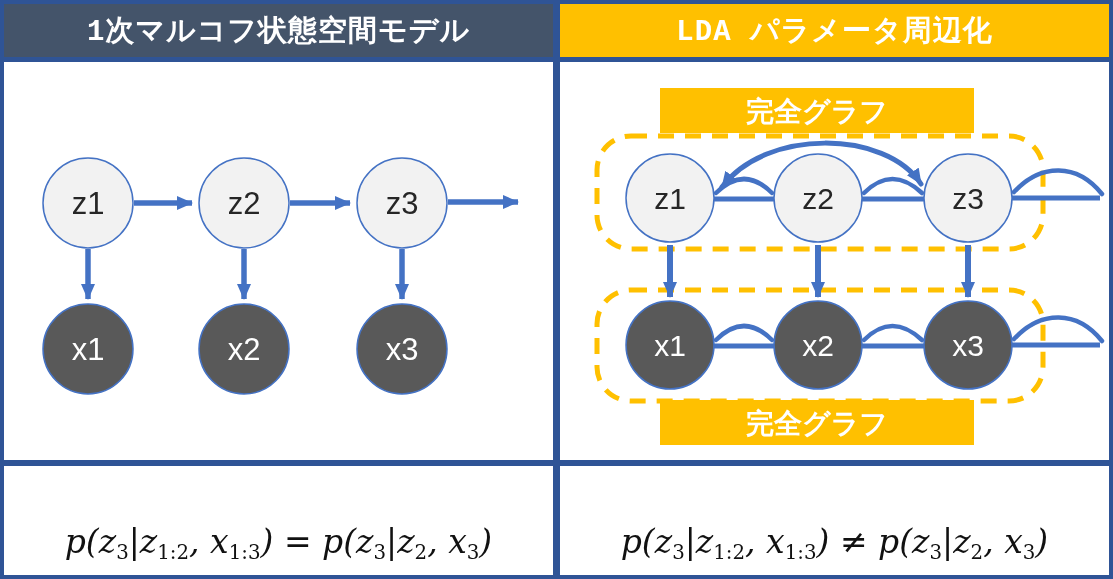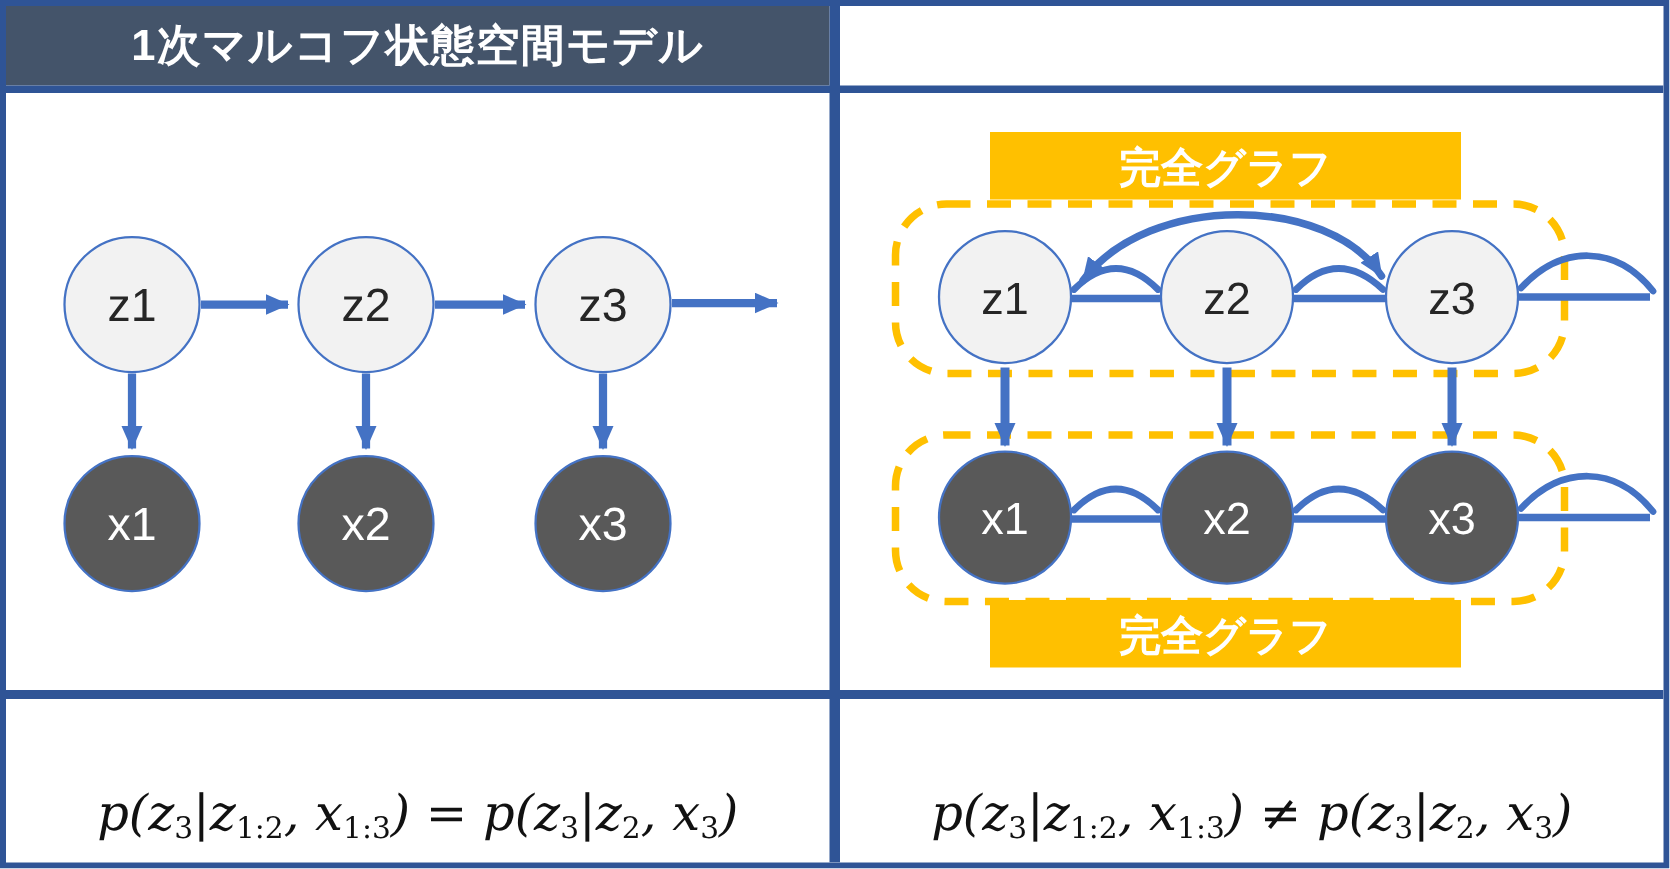--- a/index.html
+++ b/index.html
@@ -7,21 +7,21 @@
     position:relative;
     width:1105px;height:571px;
     border:4px solid var(--navy);
     background:#fff;
     font-family:"Liberation Sans",sans-serif;
     overflow:hidden;
   }
   .hdr{
     position:absolute;top:0;height:53px;width:549px;
     display:flex;align-items:center;justify-content:center;
-    color:#fff;font-weight:bold;font-size:29px;letter-spacing:1px;
+    color:#fff;font-weight:bold;font-size:29px;letter-spacing:1px;font-family:Liberation Mono, monospace;
   }
   .hdr-left{left:0;background:var(--slate);}
   .hdr-right{left:556px;background:var(--orange);}
   .line-under-hdr{position:absolute;left:0;top:53px;width:1105px;height:5px;background:var(--navy);}
   .divider-v{position:absolute;left:549px;top:0;width:7px;height:571px;background:var(--navy);}
   .divider-h{position:absolute;left:0;top:456px;width:1105px;height:6px;background:var(--navy);}
   .diagram{position:absolute;top:58px;width:549px;height:398px;}
   .diagram-left{left:0;}
   .diagram-right{left:556px;}
   .formula-cell{
@@ -48,20 +48,23 @@
   .obox{fill:var(--orange);}
   .olabel{fill:#fff;font-weight:bold;}
 </style>
 </head>
 <body>
 
 <div class="stage">
 
   <div class="hdr hdr-left">
     <span>1次マルコフ状態空間モデル</span>
+  </div>
+  <div class="hdr hdr-right">
+    <span>LDA パラメータ周辺化</span>
   </div>
 
   <svg class="diagram diagram-left" viewBox="4 62 549 398">
     <defs>
       <marker id="ahL" markerUnits="userSpaceOnUse" markerWidth="20" markerHeight="16" refX="15" refY="7" orient="auto">
         <path d="M0,0 L16,7 L0,14 z" class="ahead"></path>
       </marker>
     </defs>
 
     <line class="shaft" stroke-width="5.5" x1="134" y1="203" x2="192" y2="203" marker-end="url(#ahL)"></line>

